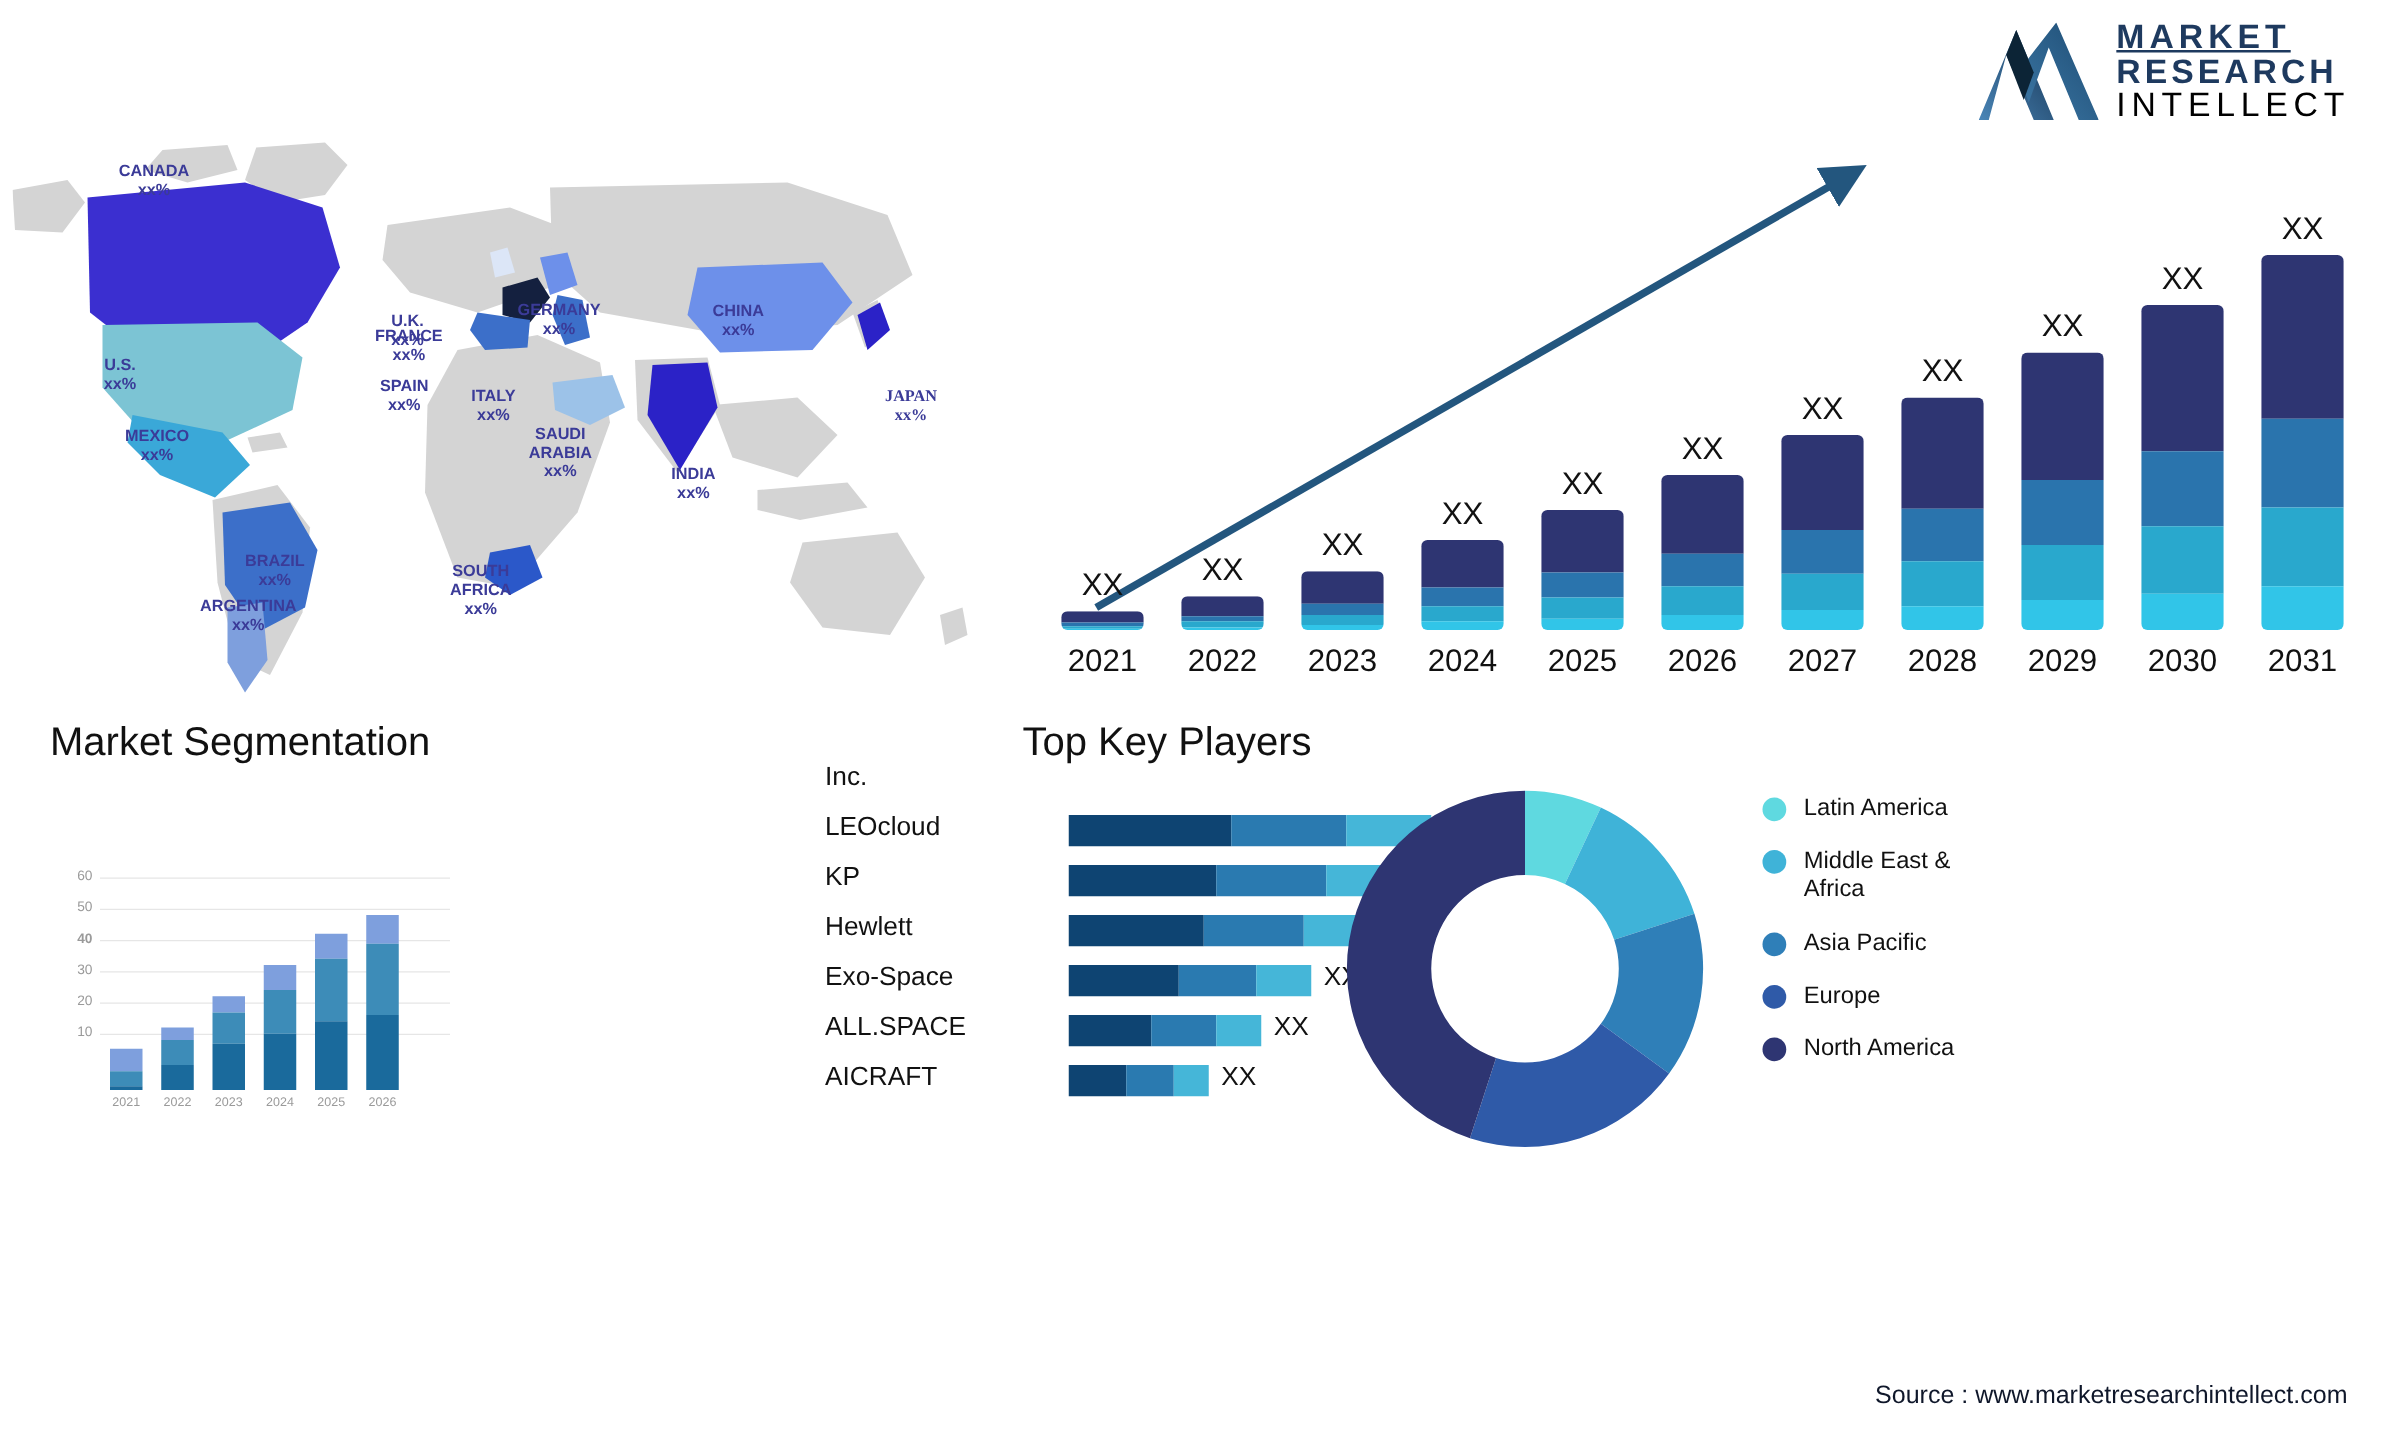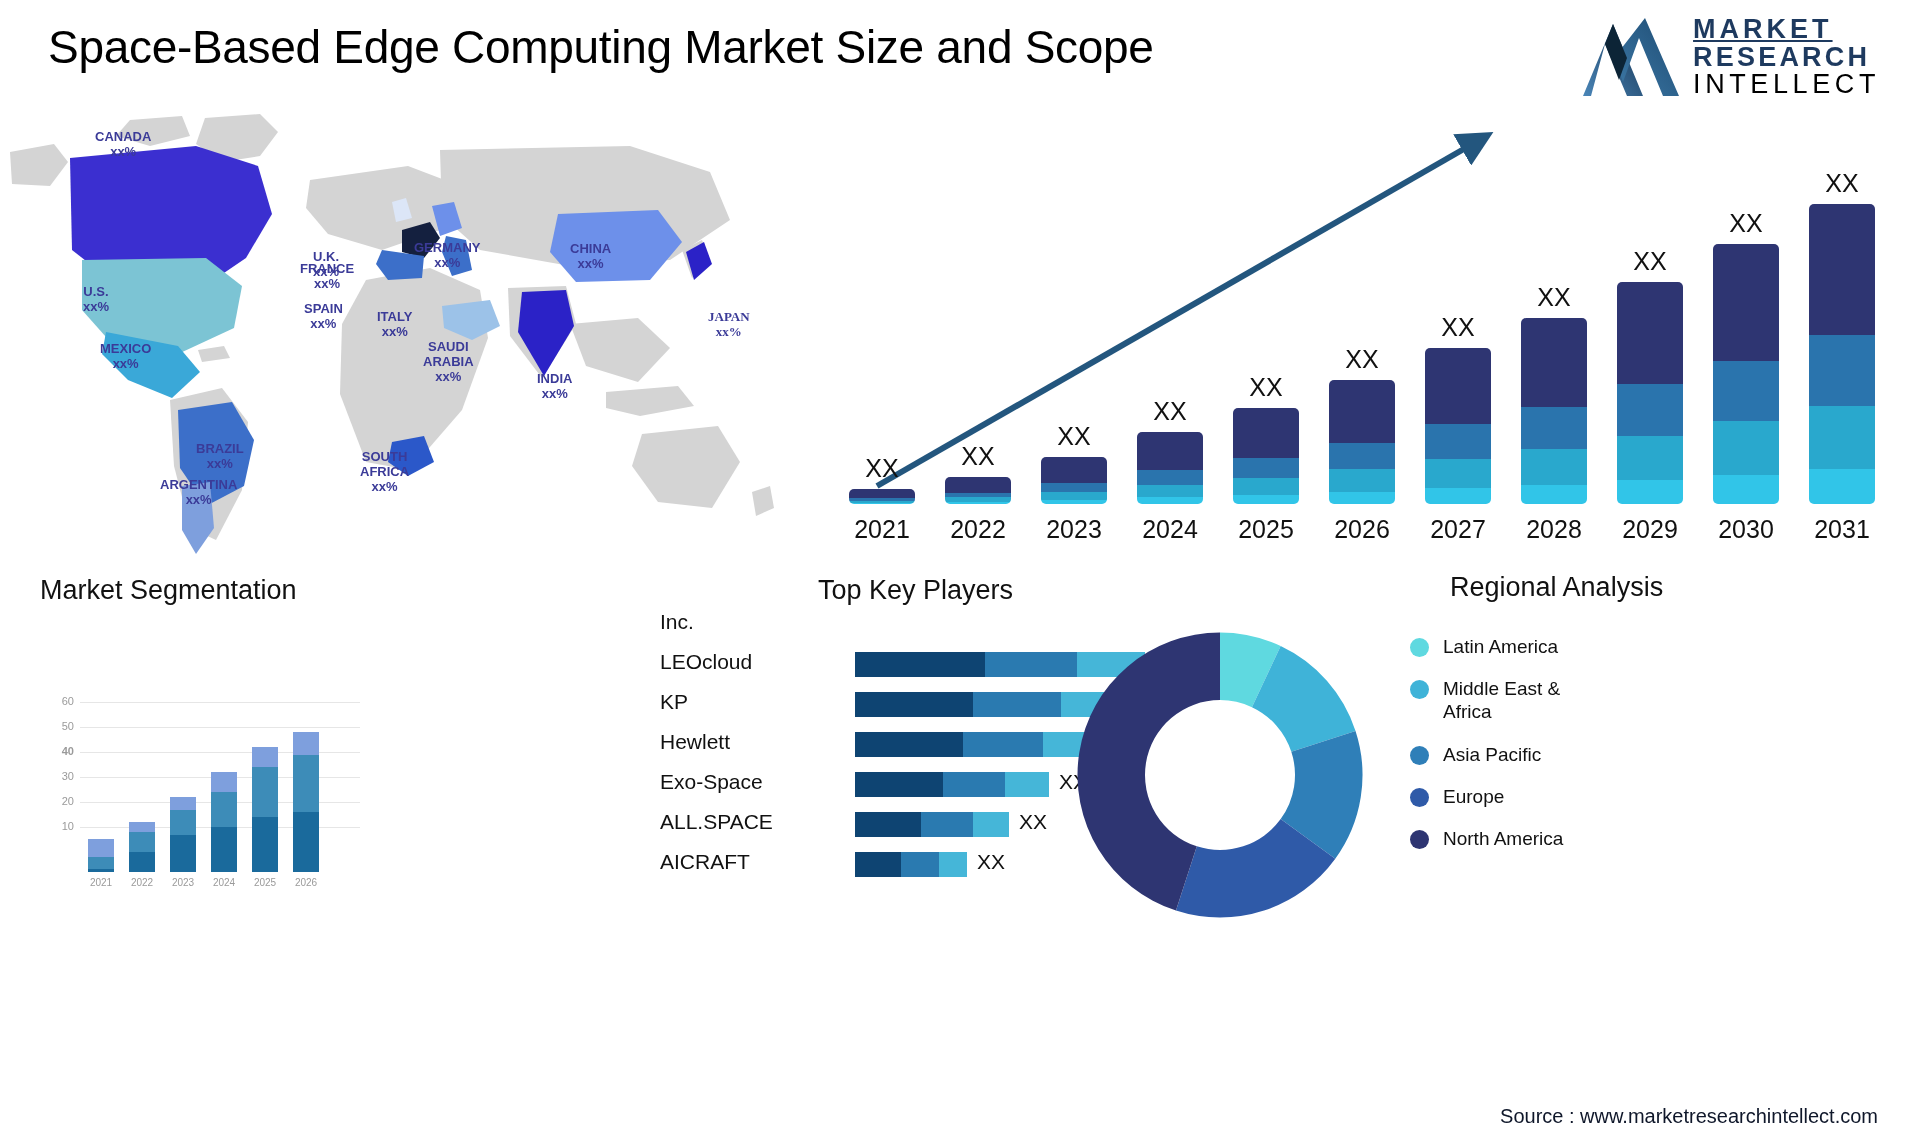--- a/index.html
+++ b/index.html
@@ -36,21 +36,21 @@
   
   #main-bar-chart{position:absolute;left:835px;top:120px;width:1070px;height:430px;}
   .mb-col{position:absolute;bottom:46px;width:66px;}
   .mb-stack{width:100%;display:flex;flex-direction:column;justify-content:flex-end;
             border-radius:5px;overflow:hidden;}
   .mb-seg{width:100%;}
   .mb-xx{position:absolute;width:100%;text-align:center;font-size:25px;color:#111;}
   .mb-year{position:absolute;bottom:6px;width:100%;text-align:center;font-size:25px;color:#111;}
 
   
-  .sec-title{position:absolute;font-size:27px;color:#111;font-weight:400;}
+  .sec-title{position:absolute;font-size:32px;color:#111;font-weight:400;}
 
   
   #market-segmentation{position:absolute;left:40px;top:700px;width:320px;height:190px;}
   .ms-grid{position:absolute;left:40px;right:0;height:1px;background:#e6e6e6;}
   .ms-ytick{position:absolute;left:0;width:34px;text-align:right;font-size:11px;color:#9a9a9a;
             transform:translateY(-7px);}
   .ms-col{position:absolute;bottom:18px;width:26px;}
   .ms-stack{width:100%;display:flex;flex-direction:column;justify-content:flex-end;}
   .ms-seg{width:100%;}
   .ms-xlabel{position:absolute;bottom:2px;width:100%;text-align:center;font-size:10px;color:#9a9a9a;}
@@ -76,21 +76,20 @@
   .ra-leg-label{font-size:19px;color:#111;line-height:1.22;max-width:150px;}
 
   
   #source{position:absolute;right:42px;bottom:18px;font-size:20px;color:#0f172a;}
 </style>
 </head>
 <body>
 
 <div class="page">
 
-  <div id="page-title">Space-Based Edge Computing Market Size and Scope</div>
 
   <div id="logo">
     <svg class="mark" viewBox="0 0 96 78">
       <defs>
         <linearGradient id="lg1" x1="0" y1="1" x2="1" y2="0">
           <stop offset="0" stop-color="#4a86b8"></stop>
             <stop offset="1" stop-color="#14314f"></stop>
         </linearGradient>
         <linearGradient id="lg2" x1="0" y1="1" x2="1" y2="0">
           <stop offset="0" stop-color="#3e7aa8"></stop>
@@ -475,21 +474,20 @@
           <div class="kp-bar" style="width: 112px;">
             <div class="kp-seg" style="background: rgb(14, 68, 114); width: 46px;"></div>
             <div class="kp-seg" style="background: rgb(42, 122, 176); width: 38px;"></div>
             <div class="kp-seg" style="background: rgb(69, 182, 216); width: 28px;"></div>
           </div>
           <div class="kp-xx" style="left: 317px;">XX</div>
         </div>
       </div>
   </div>
 
-  <div class="sec-title" style="left:1450px;top:572px;">Regional Analysis</div>
 
   <div id="regional-analysis">
     <svg id="donut" viewBox="0 0 200 200">
         <path d="M100,5 A95,95 0 0 1 140.44903269868192,14.041430015728153 L121.28896457825364,54.758647376699024 A50,50 0 0 0 100,50 Z" fill="#5fd9e0"></path>
         <path d="M140.44903269868192,14.041430015728153 A95,95 0 0 1 190.3503690480396,70.64338553438 L147.55282581475768,84.54915028125264 A50,50 0 0 0 121.28896457825364,54.758647376699024 Z" fill="#3fb3d8"></path>
         <path d="M190.3503690480396,70.64338553438 A95,95 0 0 1 176.85661446562,155.83959896778495 L140.45084971874735,129.38926261462365 A50,50 0 0 0 147.55282581475768,84.54915028125264 Z" fill="#2f7fb8"></path>
         <path d="M176.85661446562,155.83959896778495 A95,95 0 0 1 70.64338553438,190.3503690480396 L84.54915028125264,147.55282581475768 A50,50 0 0 0 140.45084971874735,129.38926261462365 Z" fill="#2f5aa8"></path>
         <path d="M70.64338553438,190.3503690480396 A95,95 0 0 1 99.99999999999999,5 L99.99999999999999,50 A50,50 0 0 0 84.54915028125264,147.55282581475768 Z" fill="#2e3572"></path>
       </svg>
     <div id="ra-legend">

